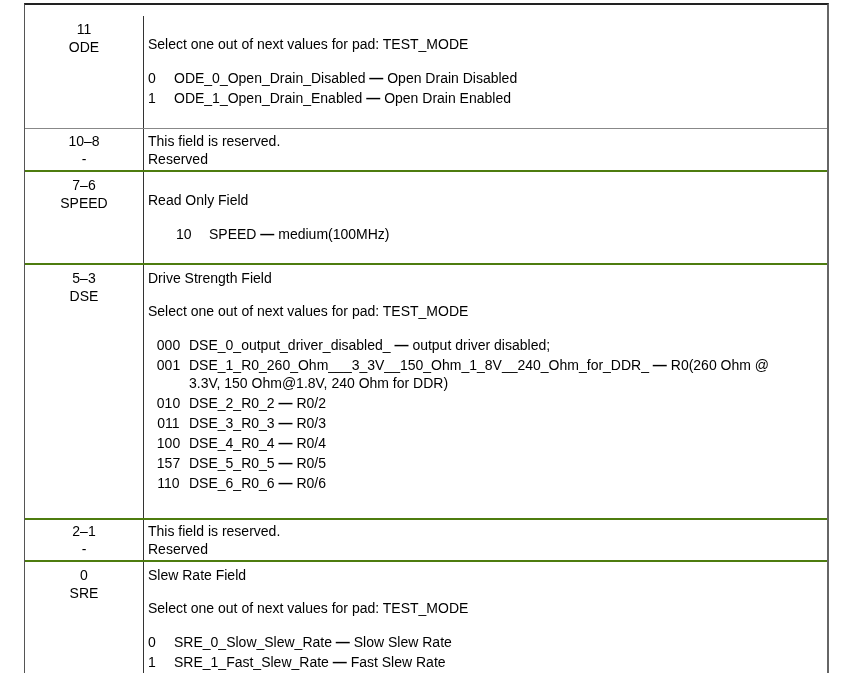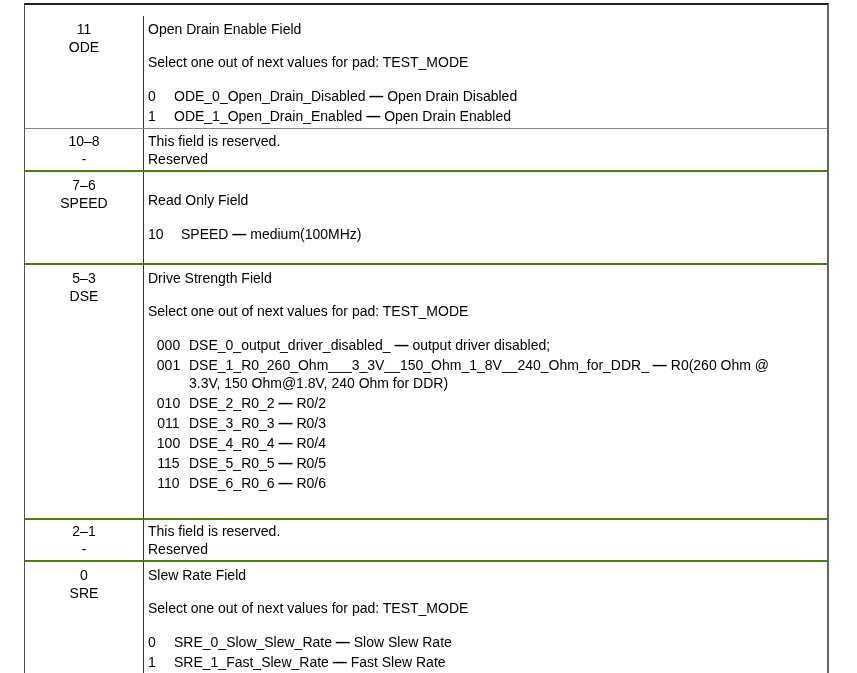--- a/index.html
+++ b/index.html
@@ -52,38 +52,37 @@
   .desc-cell p { margin: 0; }
   .gap { height: 15px; }
   .val-row {
     display: flex;
     line-height: 20px;
   }
   .val-code {
     flex: none;
   }
   .val-code.w1 { width: 26px; }
-  .val-code.w2 { width: 33px; }
+  .val-code.w2 { width: 33px; margin-left: 28px; }
   .val-code.w3 { width: 41px; text-align: center; }
   .val-body { flex: 1; }
   .val-name { font-weight: normal; }
   .val-row.multi .val-body { line-height: 18px; padding-top: 1px; padding-bottom: 1px; }
 </style>
 </head>
 <body>
 
 <div class="table">
 
   <div class="row gray-bottom" style="height:113px;margin-top:11px;">
     <div class="field-cell">
       <div>11</div>
       <div>ODE</div>
     </div>
     <div class="desc-cell">
-      <p>Open Drain Enable Field</p>
       <div class="gap"></div>
       <p>Select one out of next values for pad: TEST_MODE</p>
       <div class="gap"></div>
       <div class="val-row">
         <span class="val-code w1">0</span>
         <span class="val-body"><span class="val-name">ODE_0_Open_Drain_Disabled</span><b> — </b><span>Open Drain Disabled</span></span>
       </div>
       <div class="val-row">
         <span class="val-code w1">1</span>
         <span class="val-body"><span class="val-name">ODE_1_Open_Drain_Enabled</span><b> — </b><span>Open Drain Enabled</span></span>
@@ -142,21 +141,21 @@
       </div>
       <div class="val-row">
         <span class="val-code w3">011</span>
         <span class="val-body"><span class="val-name">DSE_3_R0_3</span><b> — </b><span>R0/3</span></span>
       </div>
       <div class="val-row">
         <span class="val-code w3">100</span>
         <span class="val-body"><span class="val-name">DSE_4_R0_4</span><b> — </b><span>R0/4</span></span>
       </div>
       <div class="val-row">
-        <span class="val-code w3">115</span>
+        <span class="val-code w3">157</span>
         <span class="val-body"><span class="val-name">DSE_5_R0_5</span><b> — </b><span>R0/5</span></span>
       </div>
       <div class="val-row">
         <span class="val-code w3">110</span>
         <span class="val-body"><span class="val-name">DSE_6_R0_6</span><b> — </b><span>R0/6</span></span>
       </div>
     </div>
   </div>
 
   <div class="row" style="height:42px;">

